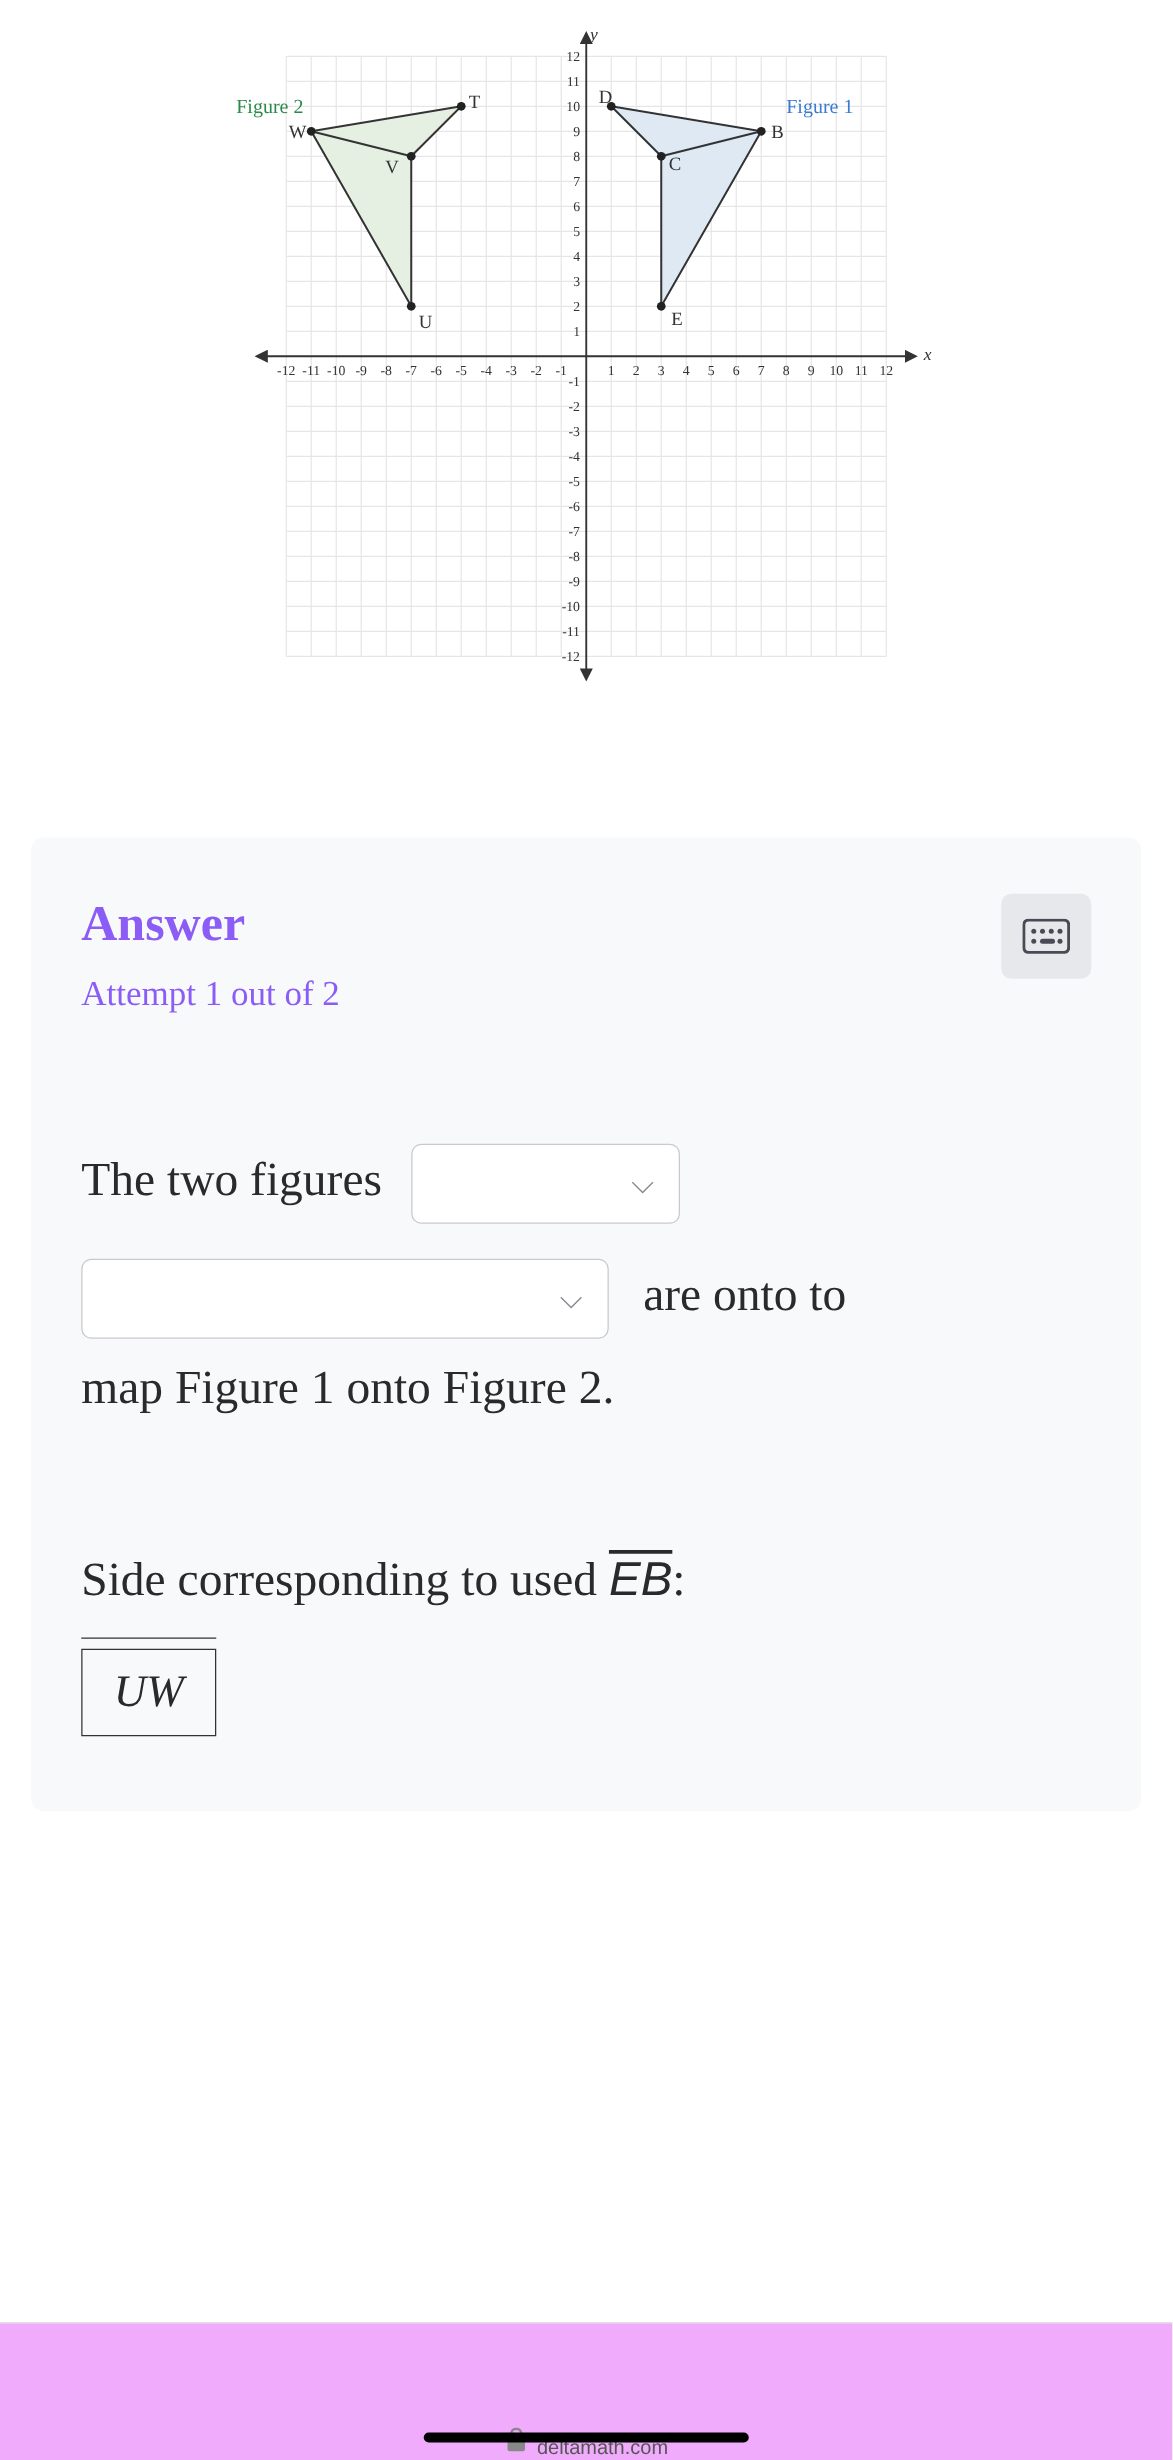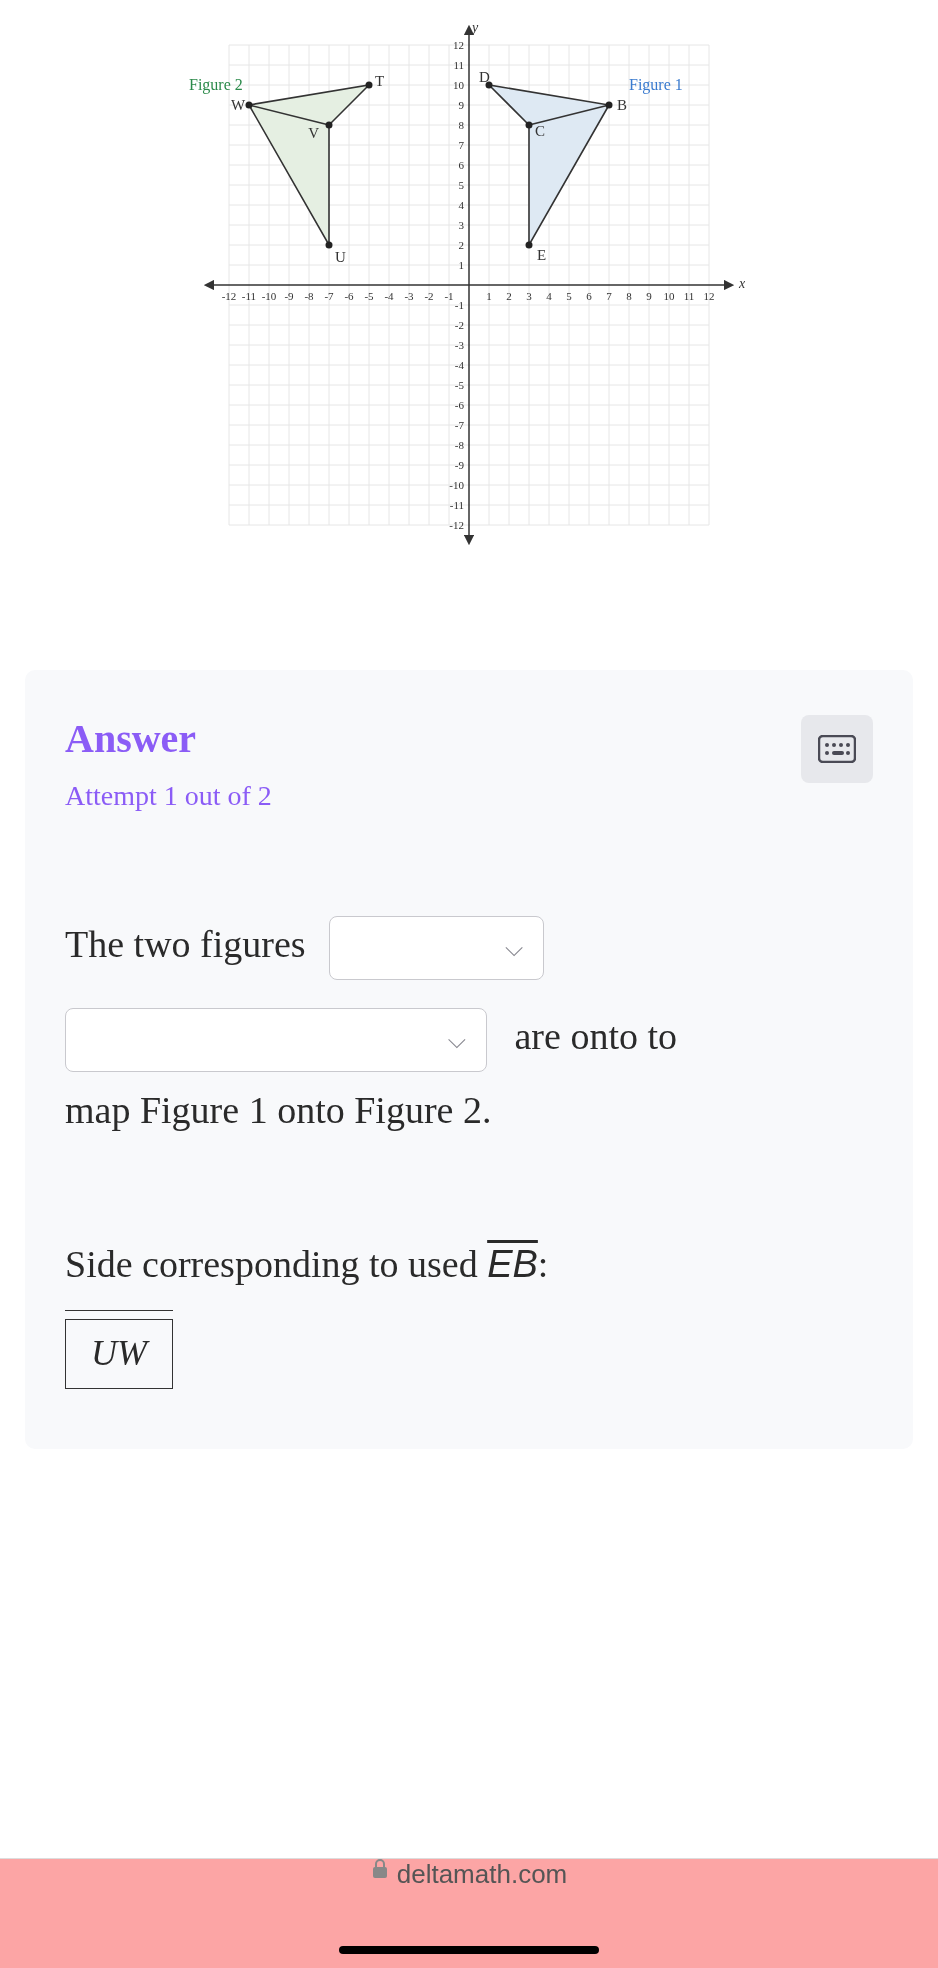--- a/index.html
+++ b/index.html
@@ -93,27 +93,27 @@
       font-style: italic;
       font-family: 'Times New Roman', serif;
       margin-top: 8px;
     }
     .url-bar {
       position: absolute;
       bottom: 0;
       left: 0; right: 0;
       height: 110px;
       border-top: 1px solid #ddd;
-      background: #fca5a5;
+      background: #f0abfc;
       display: flex;
-      align-items: flex-start;
+      align-items: flex-end;
       justify-content: center;
       gap: 8px;
       font-family: -apple-system, sans-serif;
-      font-size: 26px;
+      font-size: 16px;
       color: #555;
     }
     .lock-icon { font-size: 20px; color: #888; }
     .home-ind {
       position: absolute;
       bottom: 14px;
       left: 50%;
       transform: translateX(-50%);
       width: 260px;
       height: 8px;

